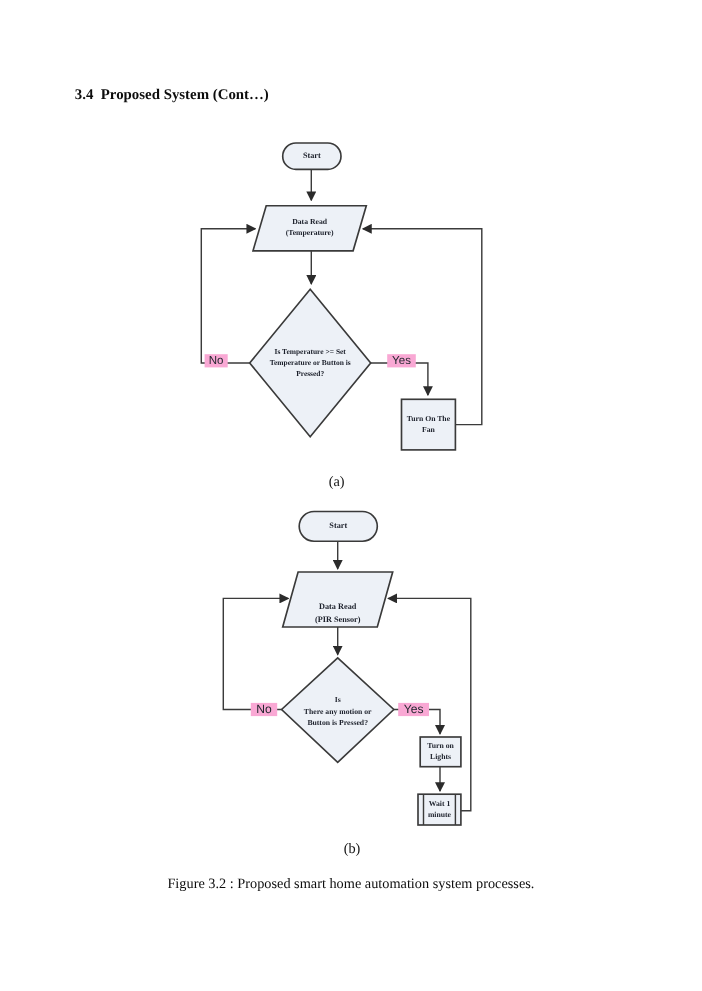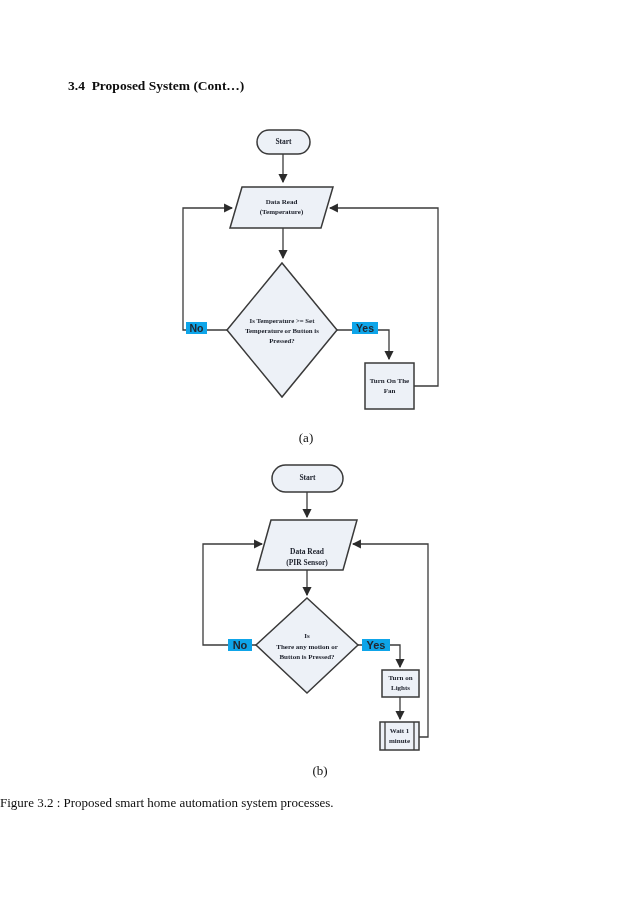--- a/index.html
+++ b/index.html
@@ -29,39 +29,40 @@
     position: absolute;
     font-family: Liberation Serif, serif;
     font-weight: bold;
     color: #1b1f2a;
     text-align: center;
     white-space: pre-line;
   }
   .branch-label {
     position: absolute;
     font-family: "Liberation Sans", sans-serif;
-    font-weight: bold;
+    font-weight: normal;
     color: #23272f;
     text-align: center;
-    background: #0ea5e9;
+    background: #f9a8d4;
     line-height: 12px;
   }
   .sub-label {
     position: absolute;
     font-family: "Liberation Serif", serif;
     font-size: 13px;
     color: #111111;
     text-align: center;
     width: 40px;
   }
   .caption {
     position: absolute;
     left: 0;
     top: 795px;
     width: 638px;
+    text-align: center;
     font-size: 13px;
     color: #0d0d0d;
   }
   .page-number {
     position: absolute;
     left: 0;
     top: 823px;
     width: 638px;
     text-align: right;
     font-size: 12.5px;

